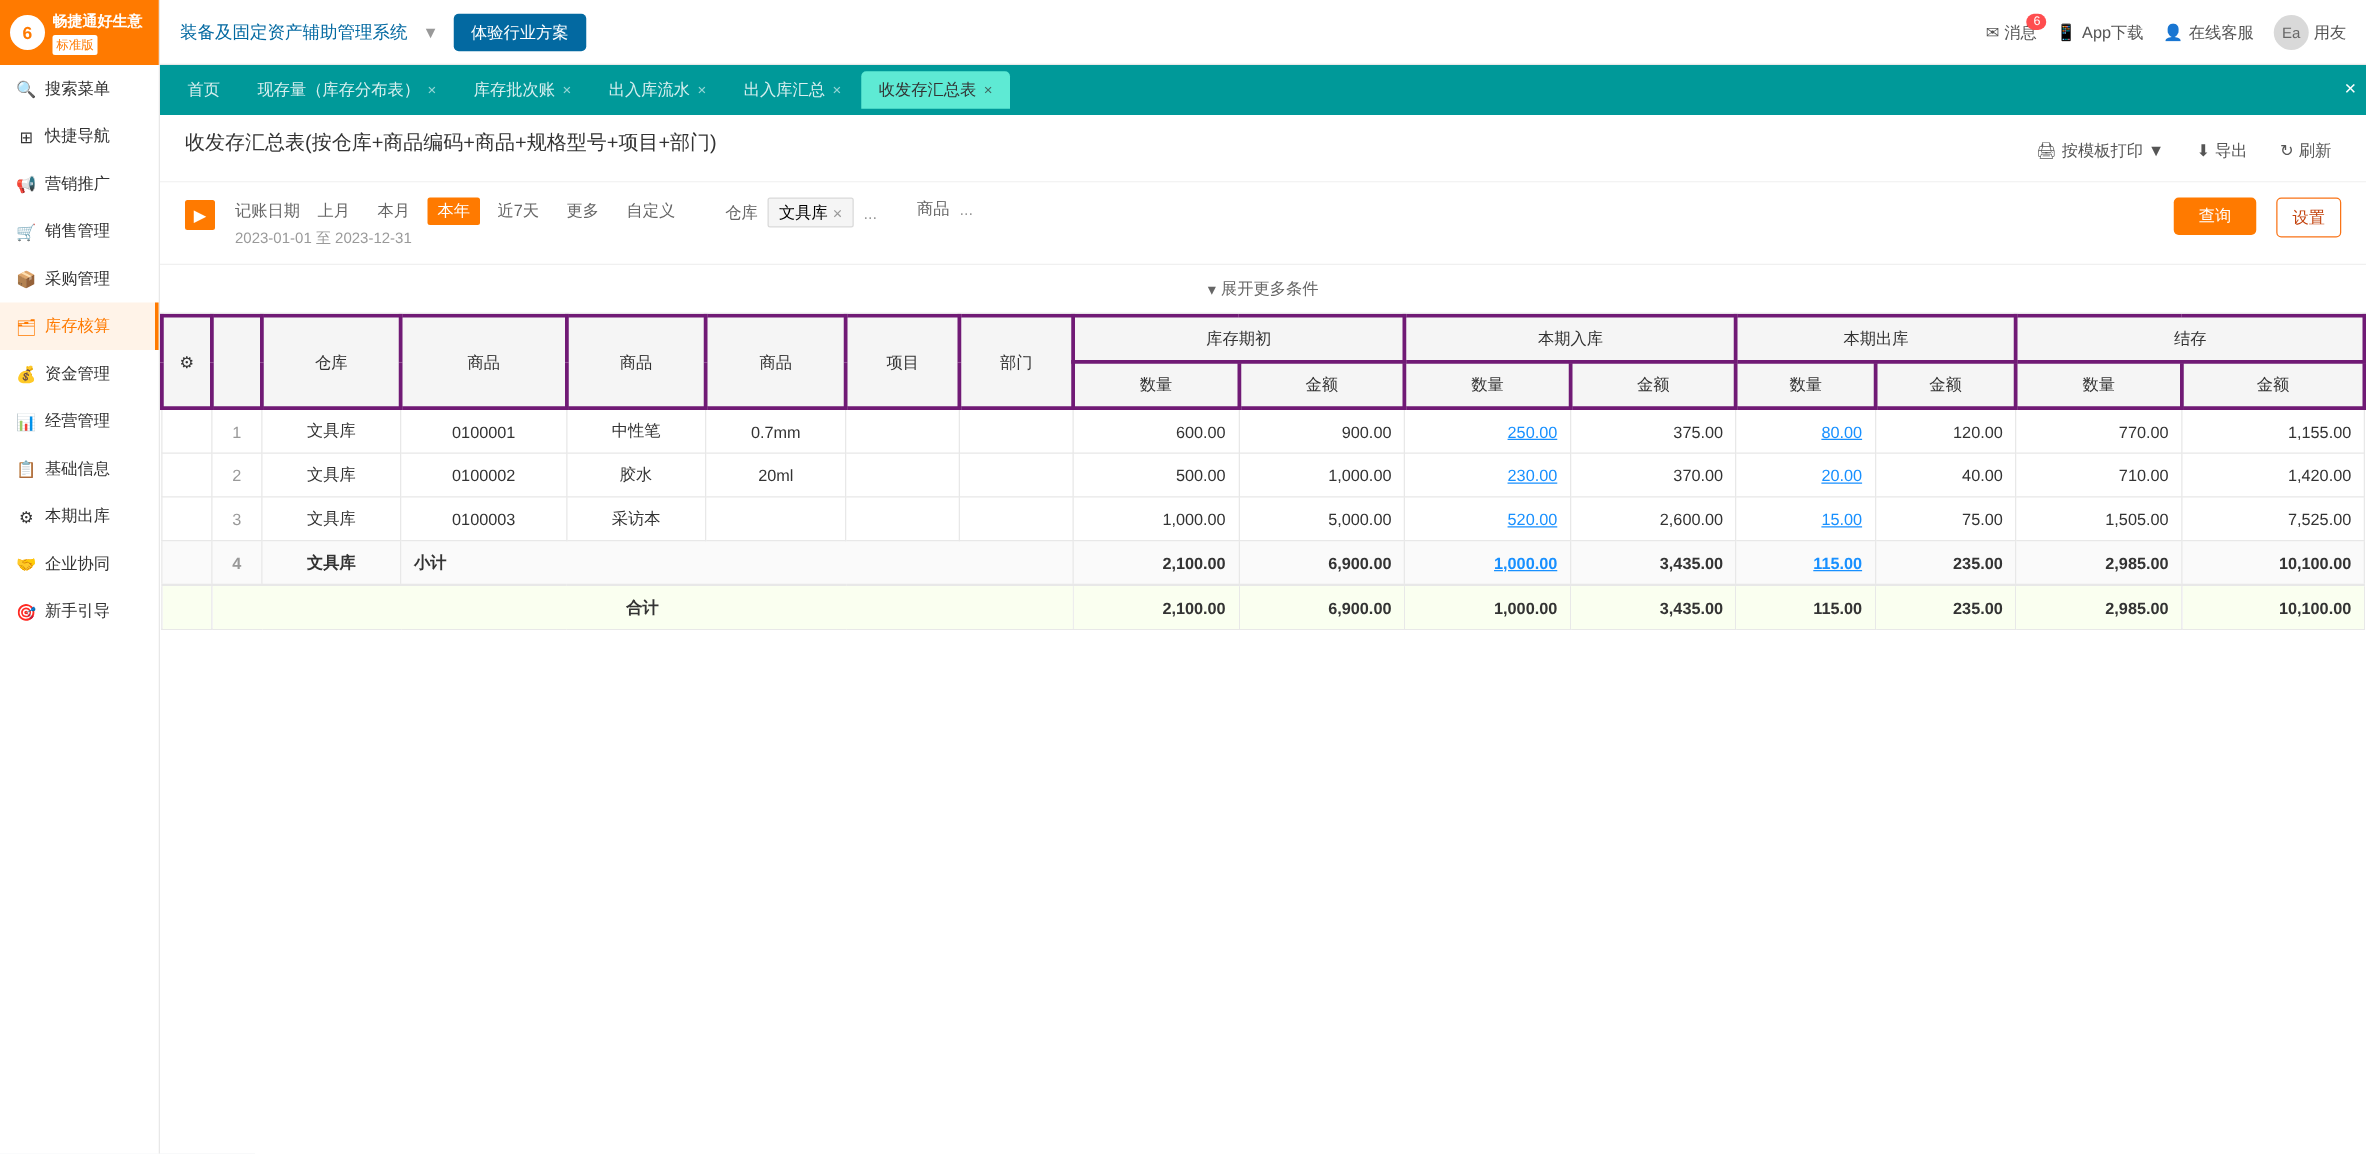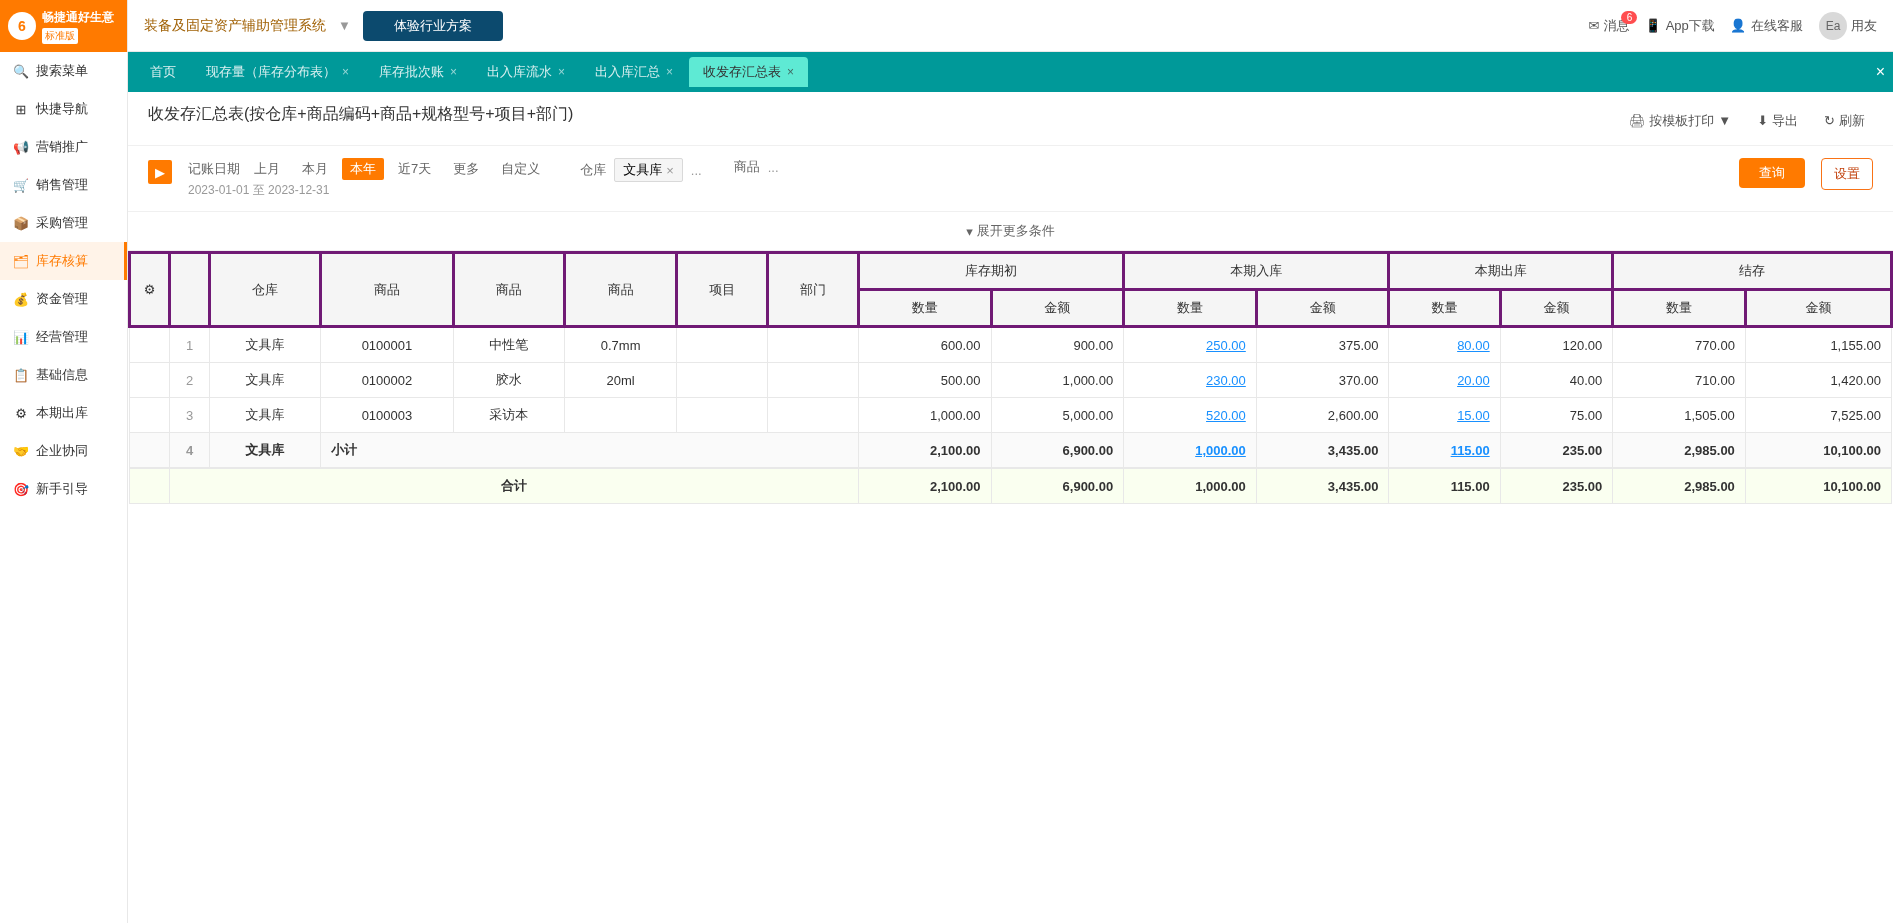--- a/index.html
+++ b/index.html
@@ -14,21 +14,21 @@
     .sidebar-item { display: flex; align-items: center; gap: 6px; padding: 10px 12px; cursor: pointer; color: #333; transition: background 0.2s; }
     .sidebar-item.active { background: #fff3e8; color: #ff7a00; border-right: 3px solid #ff7a00; }
     .sidebar-item-icon { width: 18px; height: 18px; display: flex; align-items: center; justify-content: center; }
     .sidebar-item-label { font-size: 13px; }
 
     
     .main { flex: 1; display: flex; flex-direction: column; overflow: hidden; }
 
     
     .top-header { background: #fff; height: 52px; display: flex; align-items: center; padding: 0 16px; border-bottom: 1px solid #e8e8e8; gap: 12px; }
-    .trial-btn { background: #0c4a6e; color: #fff; border: none; border-radius: 4px; padding: 6px 31px; cursor: pointer; font-size: 13px; }
+    .trial-btn { background: #0369a1; color: #fff; border: none; border-radius: 4px; padding: 6px 14px; cursor: pointer; font-size: 13px; }
     .header-actions { display: flex; align-items: center; gap: 16px; margin-left: auto; }
     .header-action-item { display: flex; align-items: center; gap: 4px; cursor: pointer; color: #555; position: relative; }
     .badge { position: absolute; top: -6px; right: -8px; background: #ff4d4f; color: #fff; border-radius: 8px; font-size: 10px; padding: 1px 4px; min-width: 16px; text-align: center; }
     .avatar { width: 28px; height: 28px; background: #d9d9d9; border-radius: 50%; display: flex; align-items: center; justify-content: center; font-size: 12px; color: #666; }
 
     
     .tab-bar { background: #009999; display: flex; align-items: center; padding: 0 8px; height: 40px; gap: 2px; flex-shrink: 0; }
     .tab { display: flex; align-items: center; gap: 6px; padding: 6px 14px; cursor: pointer; color: rgba(255,255,255,0.85); border-radius: 4px 4px 0 0; font-size: 13px; }
     .tab.active { background: #5eead4; color: #333; }
     .tab-close { font-size: 12px; opacity: 0.7; }
@@ -128,21 +128,21 @@
     <div class="sidebar-item">
       <span class="sidebar-item-icon">🎯</span>
       <span class="sidebar-item-label">新手引导</span>
     </div>
   </div>
 </div>
 
 <div class="main">
 
   <div class="top-header">
-    <span style="font-size:14px;color:#a16207;">装备及固定资产辅助管理系统</span>
+    <span style="font-size:14px;color:#0369a1;">装备及固定资产辅助管理系统</span>
     <span style="color:#999;">▼</span>
     <button class="trial-btn">体验行业方案</button>
     <div style="flex:1"></div>
     <div class="header-actions">
       <div class="header-action-item">
         <span>✉</span>
         <span>消息</span>
         <span class="badge">6</span>
       </div>
       <div class="header-action-item">

